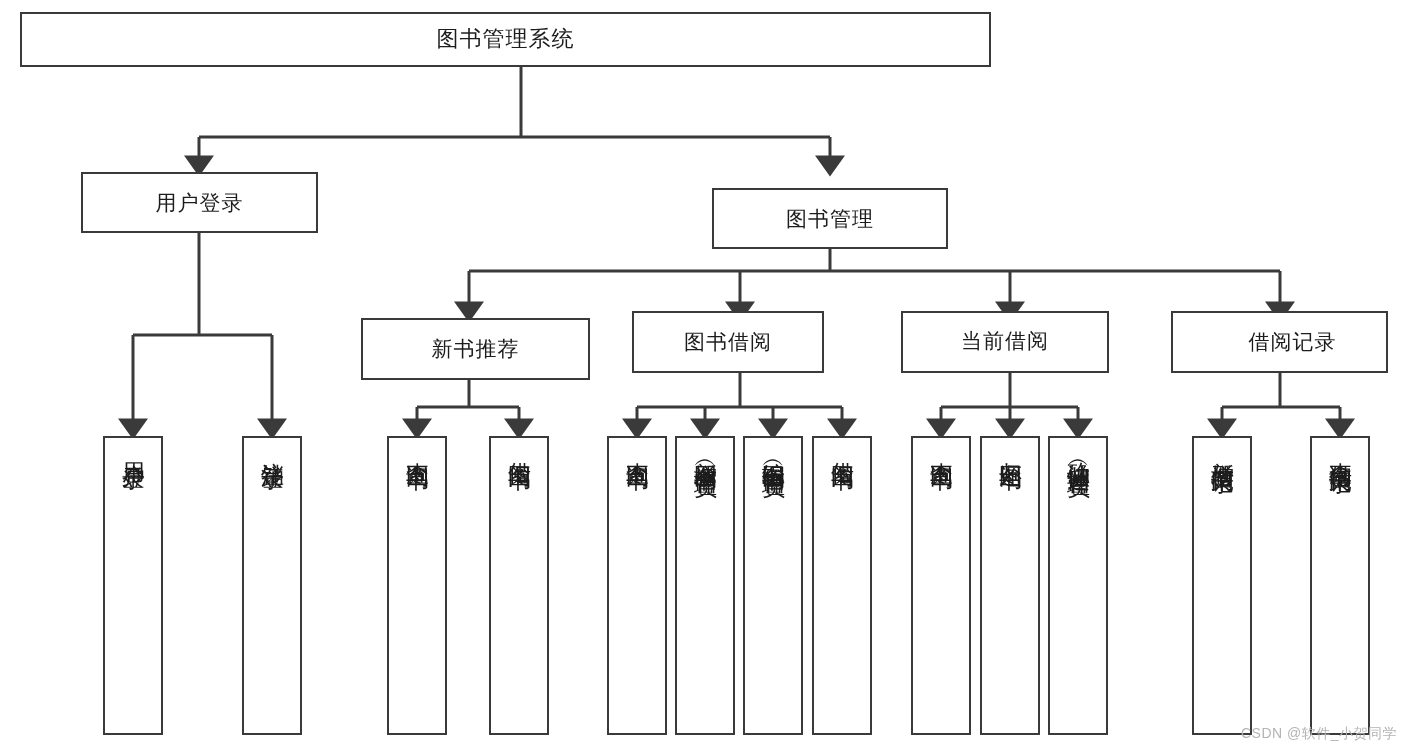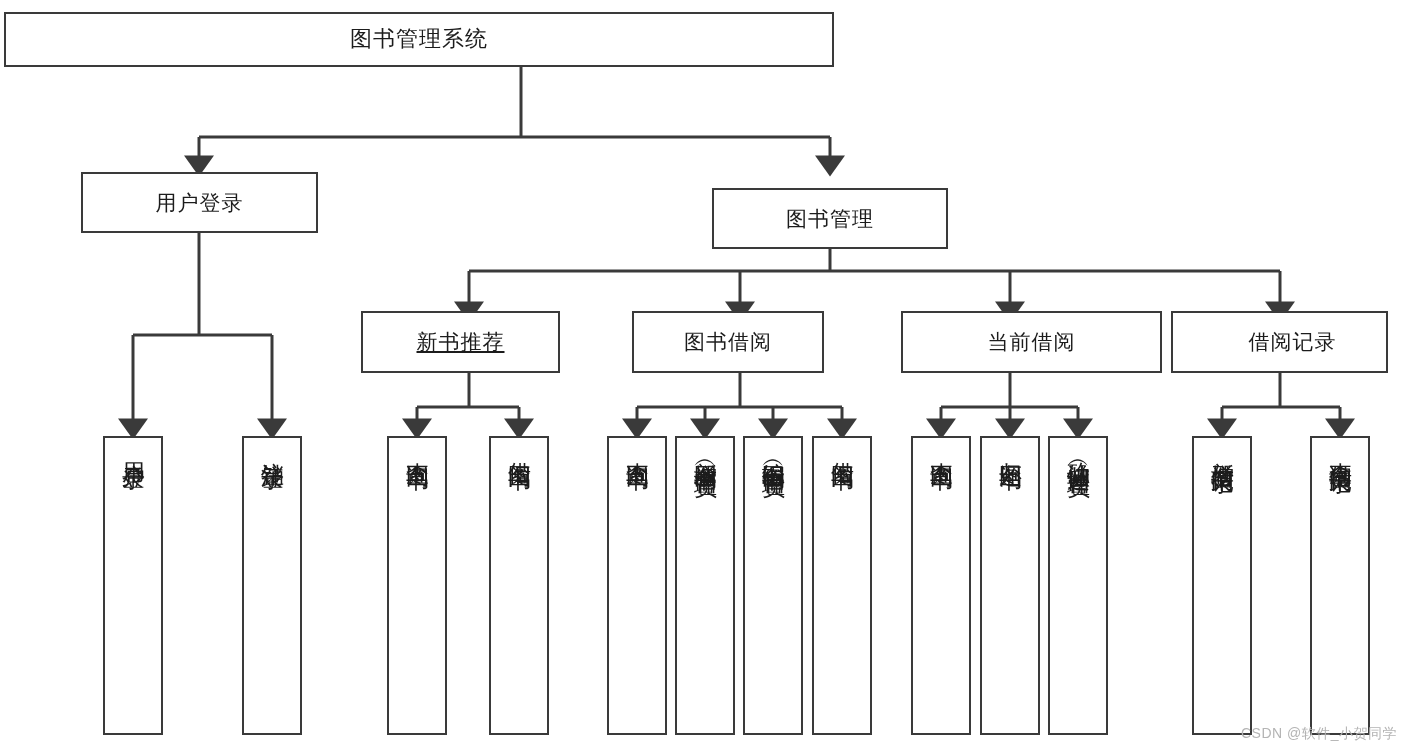--- a/index.html
+++ b/index.html
@@ -119,41 +119,41 @@
       <line x1="1010" y1="407" x2="1010" y2="428" marker-end="url(#arrow)"></line>
       <line x1="1078" y1="407" x2="1078" y2="428" marker-end="url(#arrow)"></line>
 
       <line x1="1280" y1="373" x2="1280" y2="407"></line>
       <line x1="1222" y1="407" x2="1340" y2="407"></line>
       <line x1="1222" y1="407" x2="1222" y2="428" marker-end="url(#arrow)"></line>
       <line x1="1340" y1="407" x2="1340" y2="428" marker-end="url(#arrow)"></line>
     </g>
   </svg>
 
-  <div class="node node-h node-root" style="left:4px; top:12px; width:830px; height:55px;">
+  <div class="node node-h node-root" style="left:20px; top:12px; width:971px; height:55px;">
     <span>图书管理系统</span>
   </div>
 
   <div class="node node-h" style="left:81px; top:172px; width:237px; height:61px;">
     <span>用户登录</span>
   </div>
 
   <div class="node node-h" style="left:712px; top:188px; width:236px; height:61px;">
     <span>图书管理</span>
   </div>
 
-  <div class="node node-h" style="left:361px; top:311px; width:199px; height:62px;text-decoration:underline;">
+  <div class="node node-h" style="left:361px; top:318px; width:229px; height:62px;">
     <span>新书推荐</span>
   </div>
 
   <div class="node node-h" style="left:632px; top:311px; width:192px; height:62px;">
     <span>图书借阅</span>
   </div>
 
-  <div class="node node-h" style="left:901px; top:311px; width:261px; height:62px;">
+  <div class="node node-h" style="left:901px; top:311px; width:208px; height:62px;font-family:Liberation Serif, serif;">
     <span>当前借阅</span>
   </div>
 
   <div class="node node-h" style="left:1171px; top:311px; width:217px; height:62px;padding-left:26px;">
     <span>借阅记录</span>
   </div>
 
   <div class="node node-v" style="left:103px; top:436px; width:60px; height:299px;">
     <span class="vtext">用户登录</span>
   </div>

